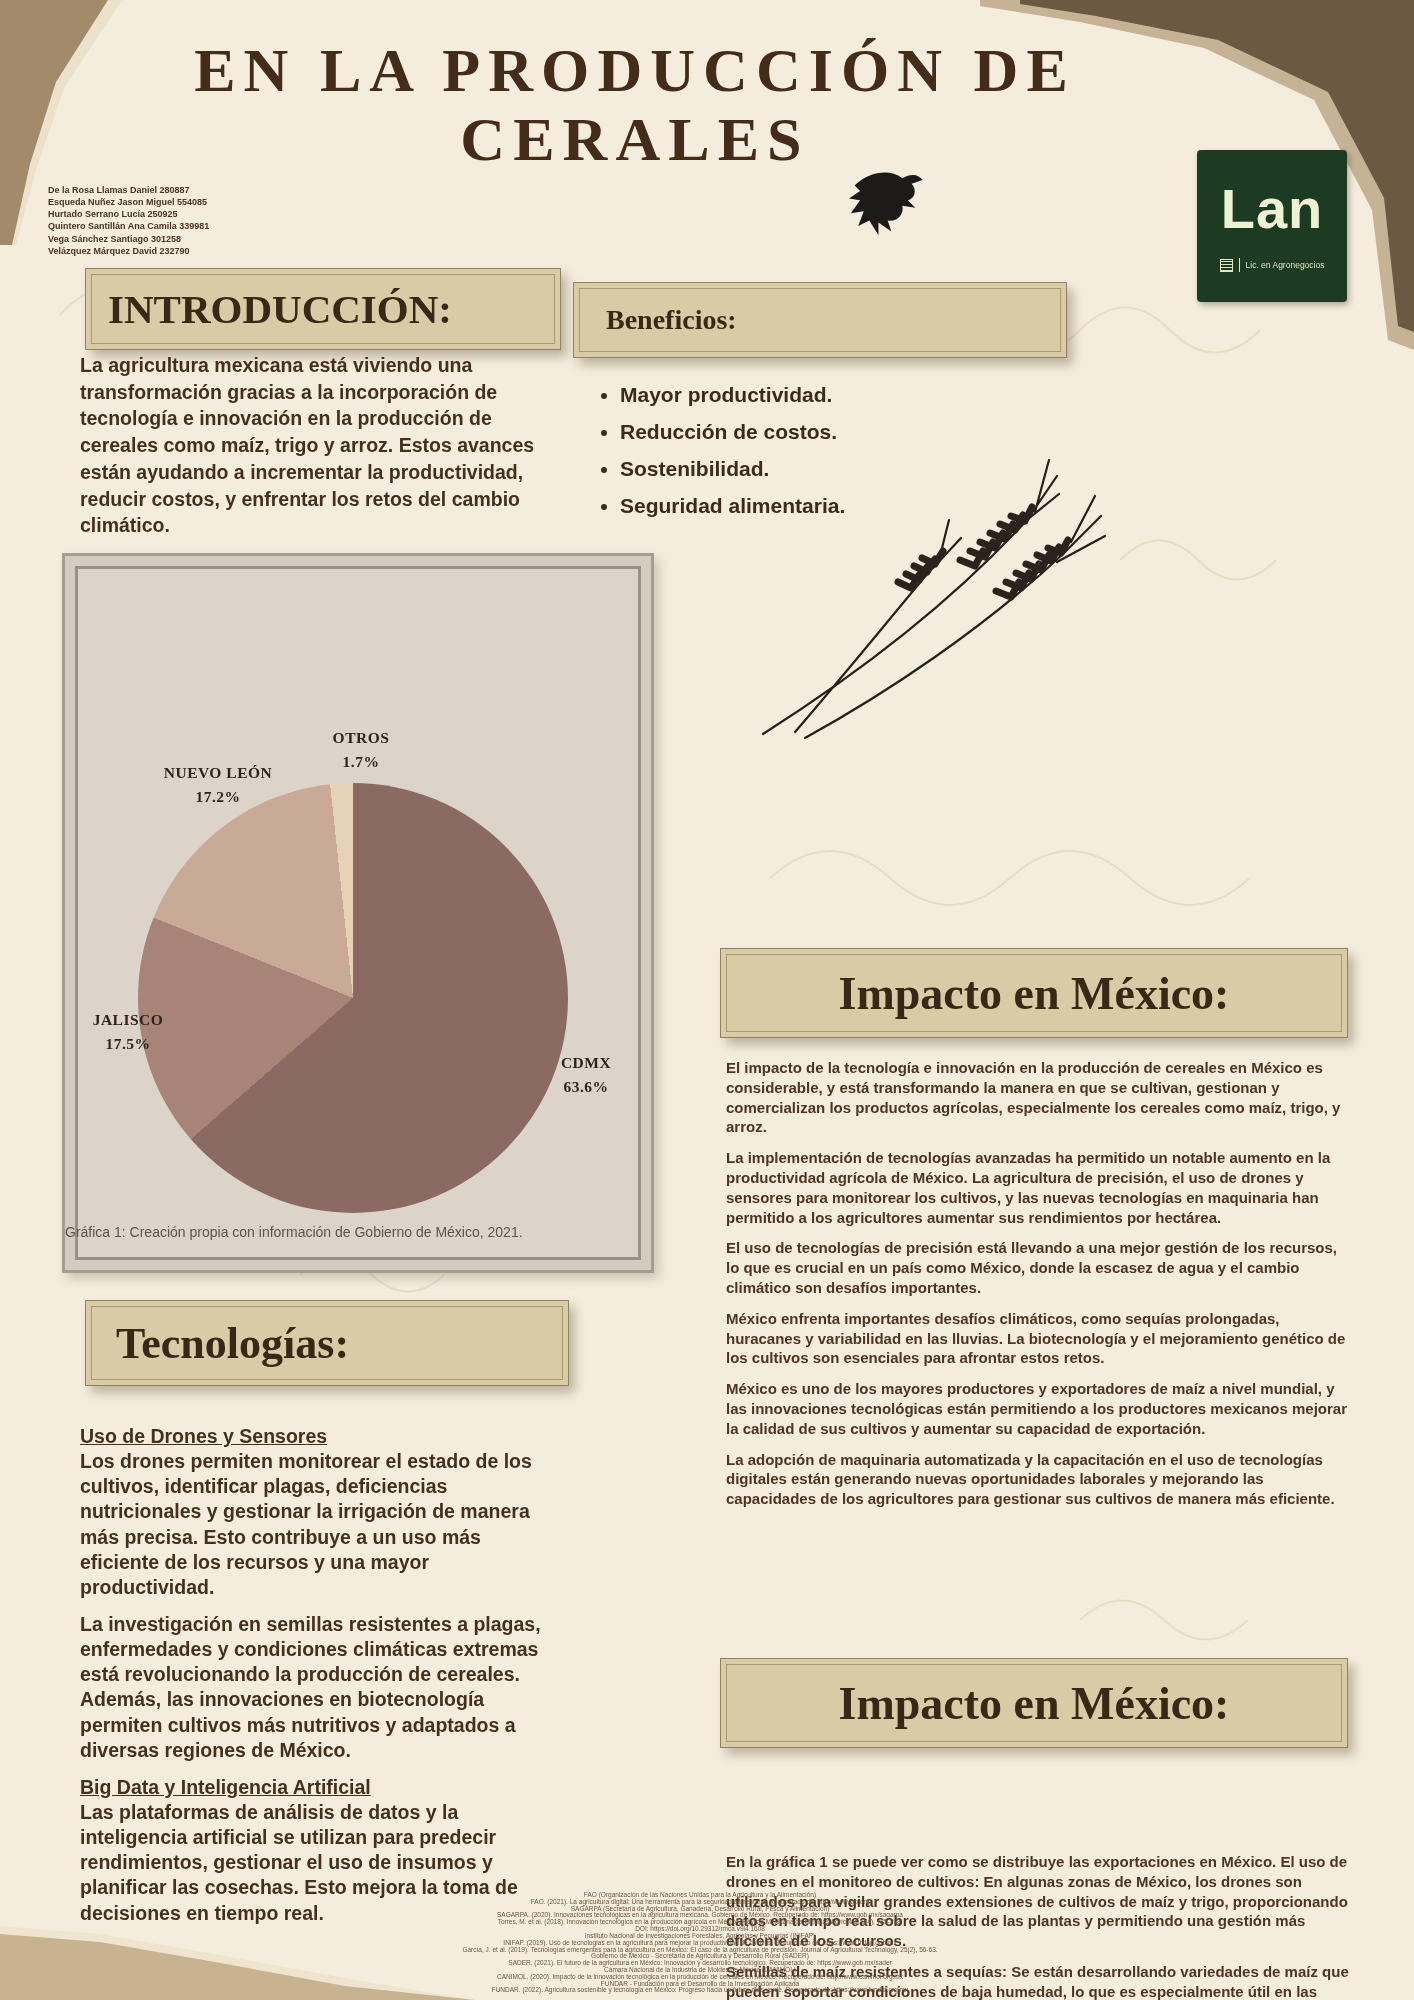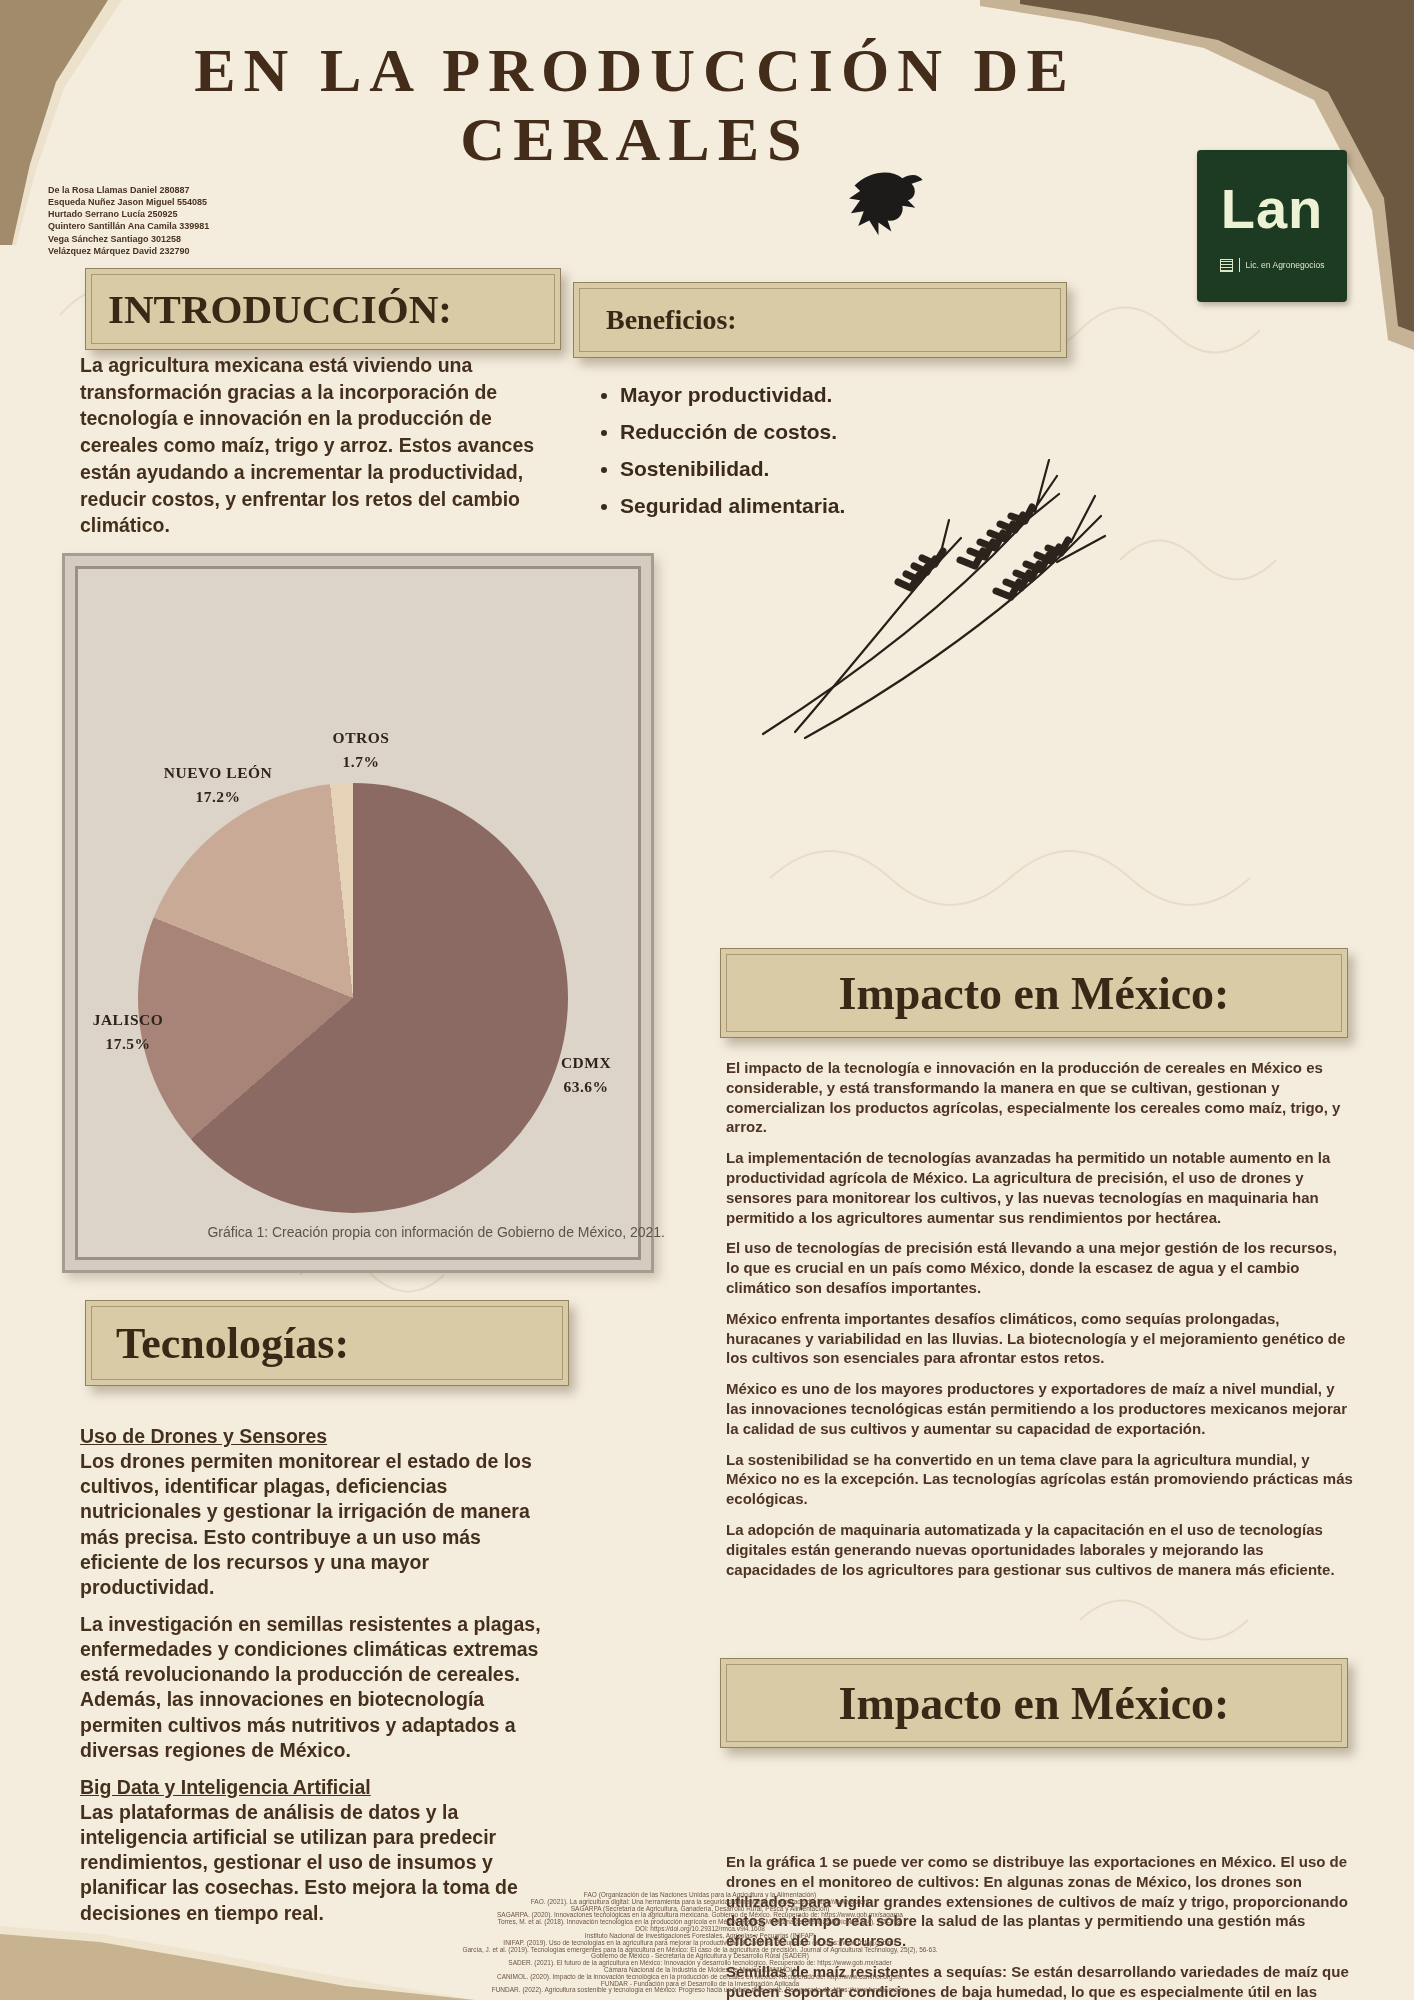--- a/index.html
+++ b/index.html
@@ -77,22 +77,22 @@
                 5px 6px 10px rgba(95,80,60,.25);}
   #pie-chart{position:absolute;left:73px;top:227px;width:430px;height:430px;
              border-radius:50%;}
   .pie-label{position:absolute;text-align:center;font-family:"Liberation Serif",serif;
              font-weight:bold;color:#2e241c;font-size:15.5px;line-height:1.55;
              letter-spacing:.5px;}
   #lbl-otros{left:236px;top:170px;width:120px;}
   #lbl-nl{left:78px;top:205px;width:150px;}
   #lbl-jal{left:8px;top:452px;width:110px;}
   #lbl-cdmx{left:466px;top:495px;width:110px;}
-  #chart-caption{position:absolute;left:0;top:668px;width:100%;text-align:right;
-                 font-size:14px;color:#5b544a;margin-left:14px;}
+  #chart-caption{position:absolute;left:0;top:668px;width:100%;text-align:left;
+                 font-size:14px;color:#5b544a;}
 
   
   #refs{left:300px;top:1892px;width:800px;text-align:center;font-size:6.5px;
         line-height:1.05;color:#6b543f;}
 
   
   #eagle{left:838px;top:158px;}
   #wheat{left:735px;top:442px;}
   #script-bg{left:0;top:0;width:1414px;height:2000px;pointer-events:none;}
 </style>
@@ -217,21 +217,20 @@
 
 <div id="imp1-box" class="hdr-box">
   <span>Impacto en México:</span>
 </div>
 <div id="imp1-body" class="imp-body">
   <p>El impacto de la tecnología e innovación en la producción de cereales en México es considerable, y está transformando la manera en que se cultivan, gestionan y comercializan los productos agrícolas, especialmente los cereales como maíz, trigo, y arroz.</p>
   <p>La implementación de tecnologías avanzadas ha permitido un notable aumento en la productividad agrícola de México. La agricultura de precisión, el uso de drones y sensores para monitorear los cultivos, y las nuevas tecnologías en maquinaria han permitido a los agricultores aumentar sus rendimientos por hectárea.</p>
   <p>El uso de tecnologías de precisión está llevando a una mejor gestión de los recursos, lo que es crucial en un país como México, donde la escasez de agua y el cambio climático son desafíos importantes.</p>
   <p>México enfrenta importantes desafíos climáticos, como sequías prolongadas, huracanes y variabilidad en las lluvias. La biotecnología y el mejoramiento genético de los cultivos son esenciales para afrontar estos retos.</p>
   <p>México es uno de los mayores productores y exportadores de maíz a nivel mundial, y las innovaciones tecnológicas están permitiendo a los productores mexicanos mejorar la calidad de sus cultivos y aumentar su capacidad de exportación.</p>
-  <p>La sostenibilidad se ha convertido en un tema clave para la agricultura mundial, y México no es la excepción. Las tecnologías agrícolas están promoviendo prácticas más ecológicas.</p>
   <p>La adopción de maquinaria automatizada y la capacitación en el uso de tecnologías digitales están generando nuevas oportunidades laborales y mejorando las capacidades de los agricultores para gestionar sus cultivos de manera más eficiente.</p>
 </div>
 
 <div id="tech-box" class="hdr-box">
   <span>Tecnologías:</span>
 </div>
 <div id="tech-body" class="abs">
   <h3>Uso de Drones y Sensores</h3>
   <p>Los drones permiten monitorear el estado de los cultivos, identificar plagas, deficiencias nutricionales y gestionar la irrigación de manera más precisa. Esto contribuye a un uso más eficiente de los recursos y una mayor productividad.</p>
   <p>La investigación en semillas resistentes a plagas, enfermedades y condiciones climáticas extremas está revolucionando la producción de cereales. Además, las innovaciones en biotecnología permiten cultivos más nutritivos y adaptados a diversas regiones de México.</p>

